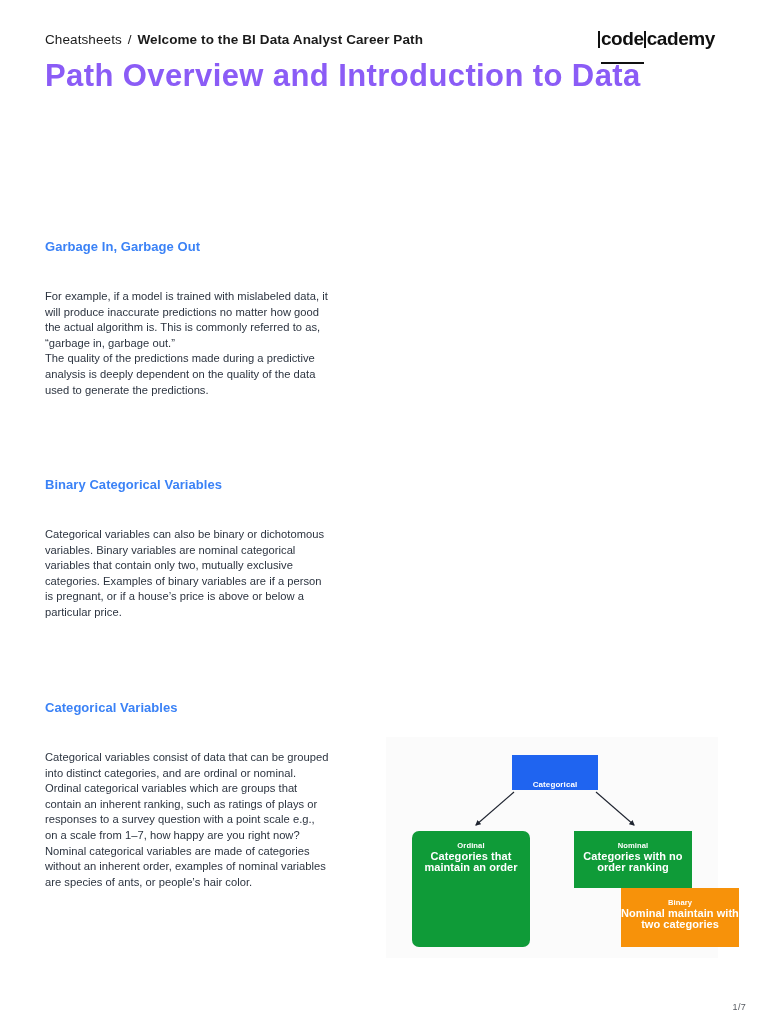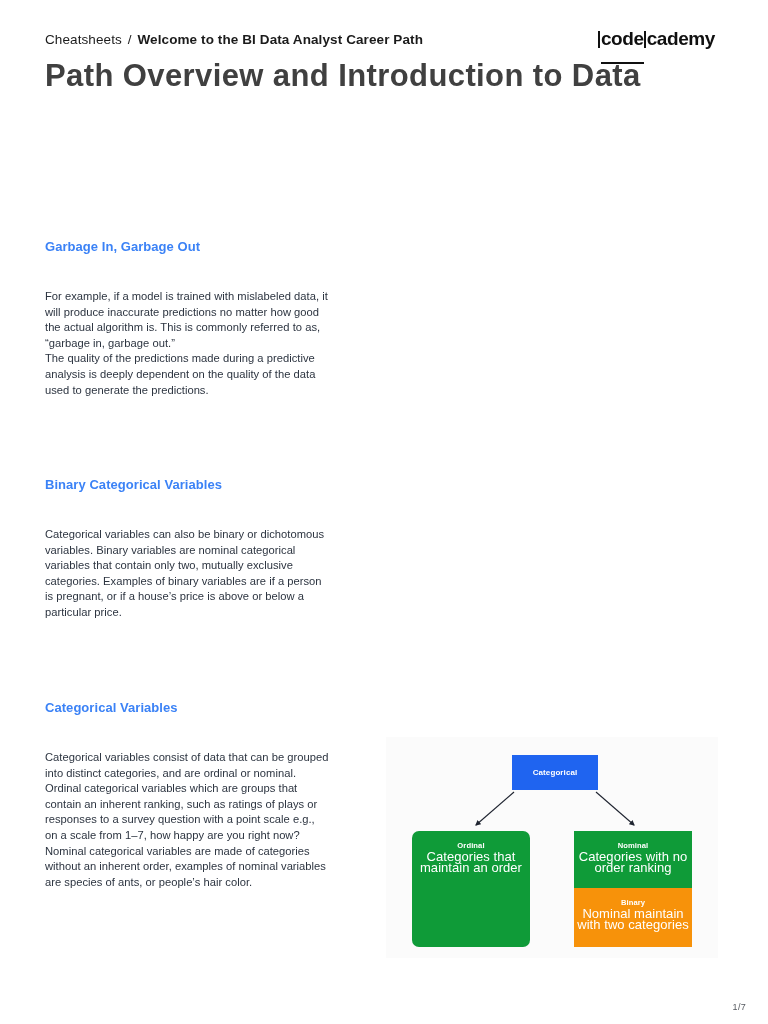--- a/index.html
+++ b/index.html
@@ -71,21 +71,21 @@
   
   .page-title {
     position: absolute;
     left: 45px;
     top: 56px;
     width: 640px;
     font-size: 31px;
     line-height: 40px;
     font-weight: 700;
     letter-spacing: 0.4px;
-    color: #404040;
+    color: #8b5cf6;
     margin: 0;
   }
 
   
   .section { position: absolute; left: 45px; width: 285px; }
   .section-heading {
     font-size: 13px;
     font-weight: 700;
     line-height: 18px;
     color: #3b82f6;
@@ -132,33 +132,33 @@
     color: #ffffff;
     padding-top: 9px;
   }
   .node-title {
     font-size: 7.6px;
     font-weight: 700;
     line-height: 11px;
     letter-spacing: 0.1px;
   }
   .node-desc {
-    font-size: 13px;
-    font-weight: 400;
+    font-size: 11px;
+    font-weight: 700;
     line-height: 11px;
     letter-spacing: 0.05px;
   }
 
   .node-root {
     left: 126px;
     top: 18px;
     width: 86px;
     height: 35px;
     background: #1f64f0;
-    justify-content: center;
+    justify-content: flex-end;
     padding-top: 0;
   }
   .node-root .node-title { font-size: 8px; }
 
   .node-ordinal {
     left: 26px;
     top: 94px;
     width: 118px;
     height: 116px;
     background: #0f9b38;
@@ -257,21 +257,21 @@
     <div class="node node-ordinal" style="background: rgb(15, 155, 56); border-radius: 7px;">
       <span class="node-title">Ordinal</span>
       <span class="node-desc">Categories that maintain an order</span>
     </div>
 
     <div class="node node-nominal" style="background: rgb(15, 155, 56); align-items: center;">
       <span class="node-title">Nominal</span>
       <span class="node-desc">Categories with no order ranking</span>
     </div>
 
-    <div class="node node-binary" style="background: rgb(247, 146, 10);">
+    <div class="node node-binary" style="background: rgb(247, 146, 10); margin-left: 47px;">
       <span class="node-title">Binary</span>
       <span class="node-desc">Nominal maintain with two categories</span>
     </div>
 
   </div>
 </figure>
 
 <div class="page-number">1/7</div>
 
 </body></html>

